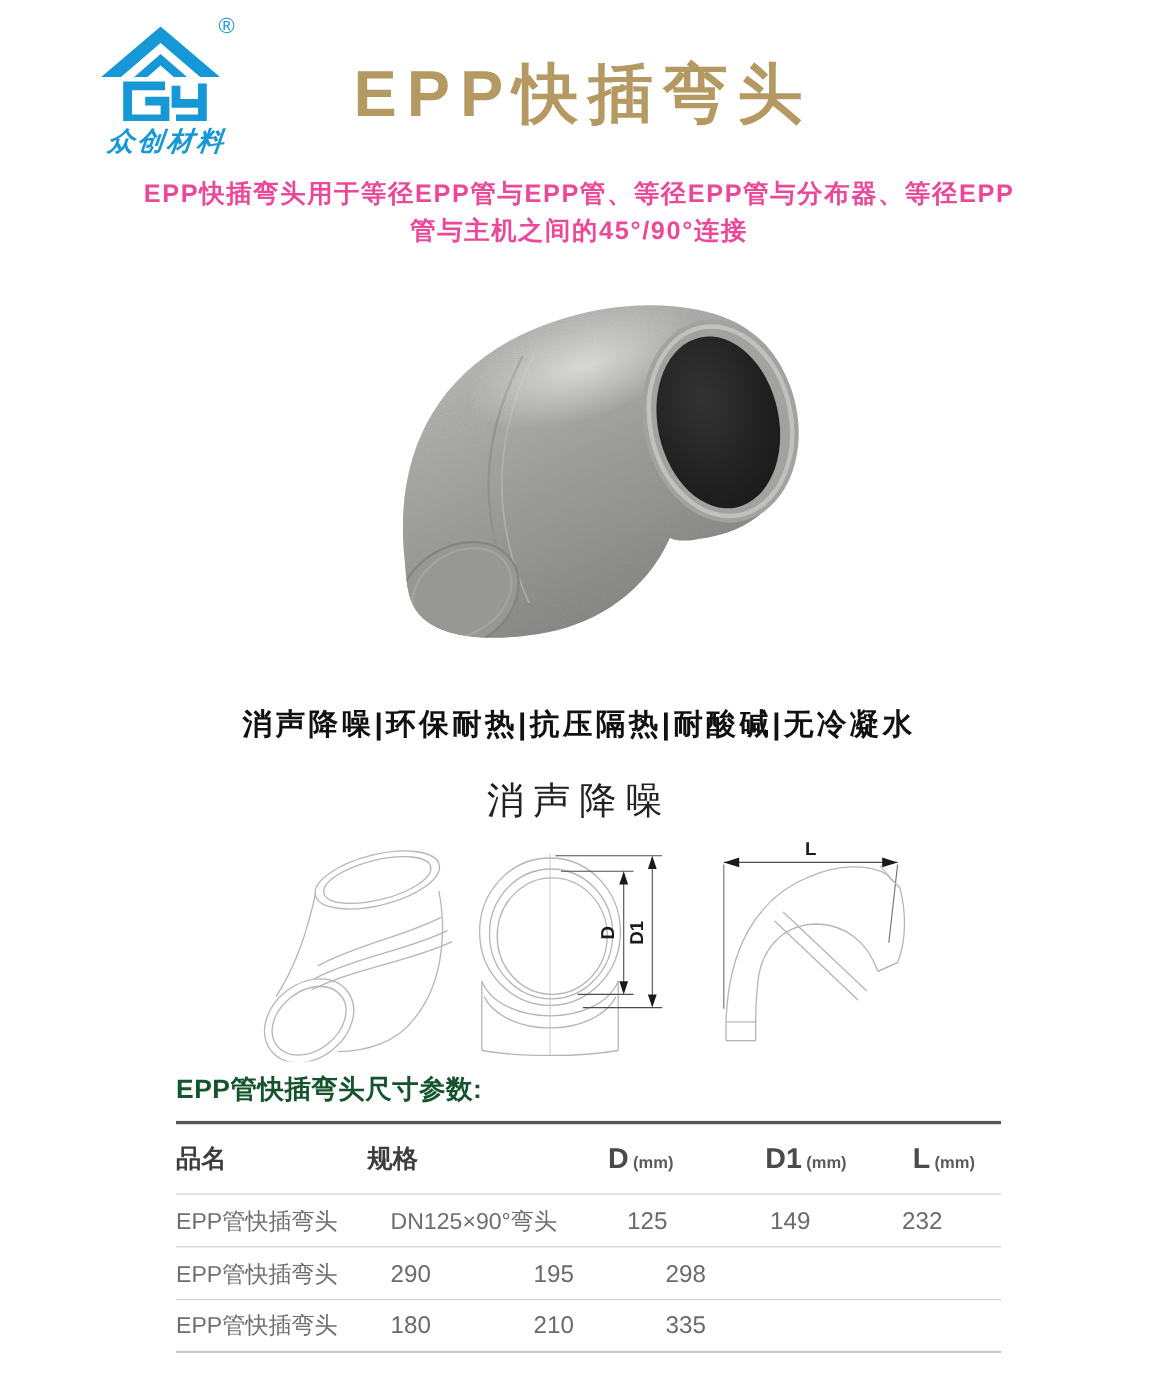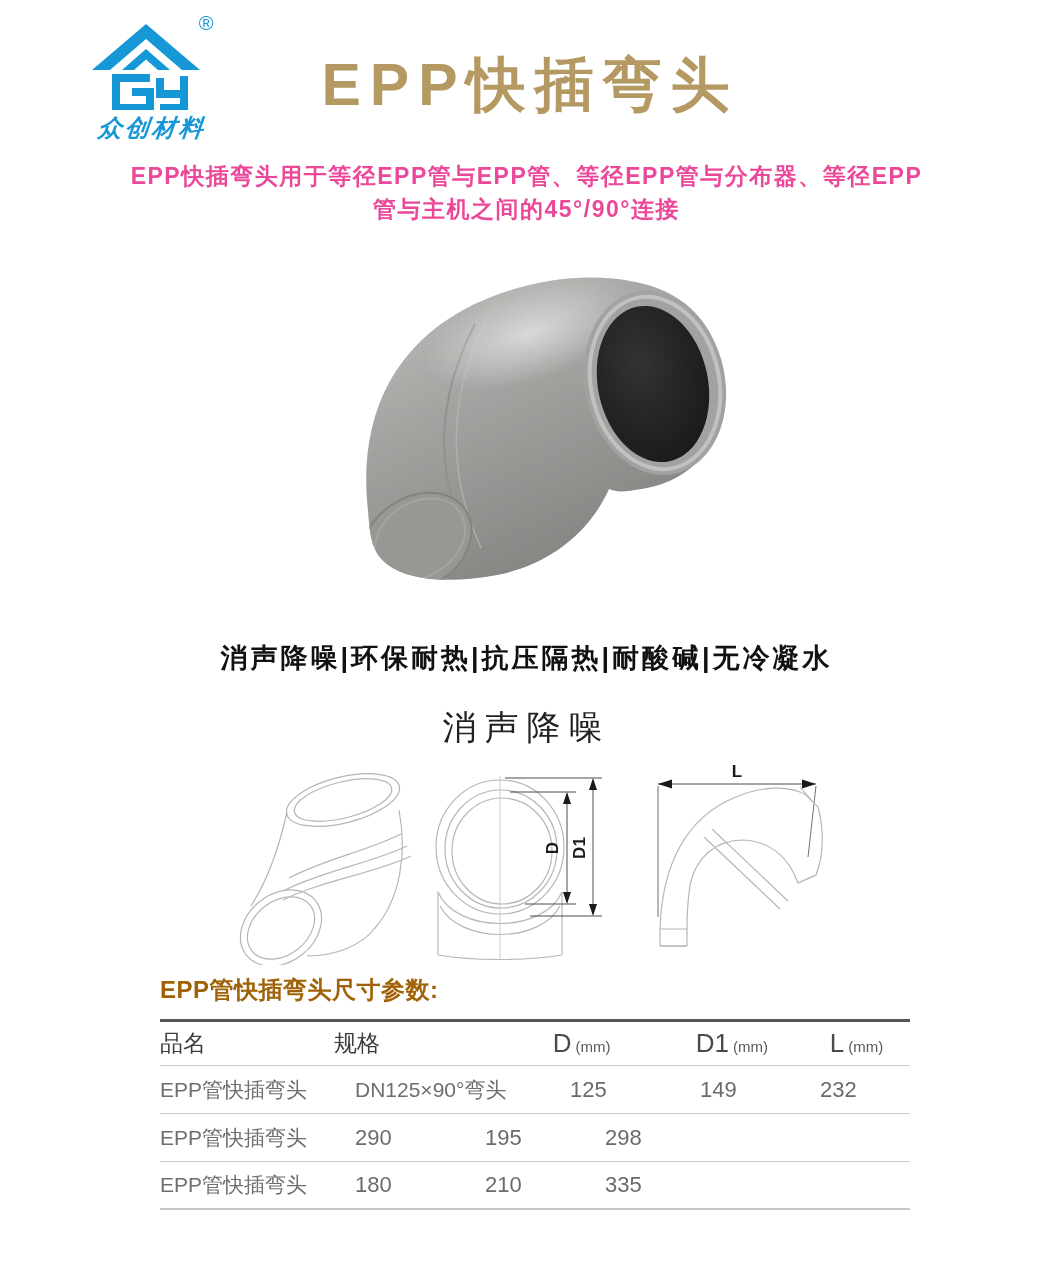--- a/index.html
+++ b/index.html
@@ -32,24 +32,24 @@
 
   
   .drawing { position:absolute; }
   .drawing-iso { left:225px; top:760px; }
   .drawing-front { left:430px; top:762px; }
   .drawing-side { left:648px; top:757px; }
   .dim-label { font-weight:bold; fill:#1a1a1a; font-size:17px; font-family:"Liberation Sans",sans-serif; }
 
   
   .spec { position:absolute; left:160px; top:974px; width:750px; }
-  .spec-title { font-size:24px; font-weight:bold; color:#a16207; letter-spacing:0.5px; margin-bottom:13px; }
+  .spec-title { font-size:24px; font-weight:bold; color:#14532d; letter-spacing:0.5px; margin-bottom:13px; }
   .spec-table { width:100%; border-top:3px solid #565656; }
   .trow { display:flex; align-items:center; border-bottom:1px solid #cccccc; }
-  .trow.head { height:44px; }
+  .trow.head { height:64px;font-weight:bold; }
   .trow.body { height:48px; }
   .trow.last { border-bottom:2px solid #c6c6c6; }
   .td { text-align:left; }
   .c1 { width:195px; }
   .c2 { width:215px; }
   .c3 { width:130px; }
   .c4 { width:120px; }
   .c5 { width:90px; }
   .head .td { font-size:23px; color:#3d3d3d; }
   .head .dimcol { font-size:26px; color:#4a4a4a;margin-left:27px; }

